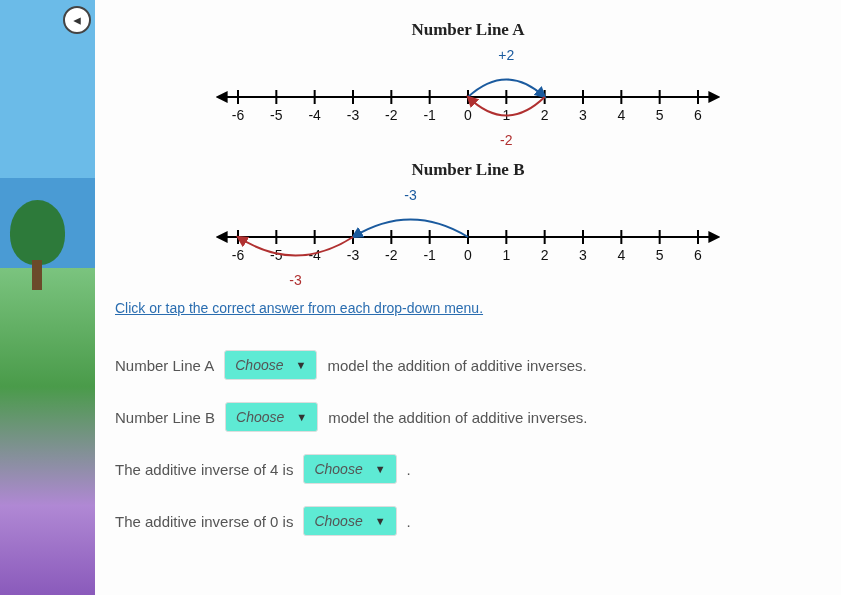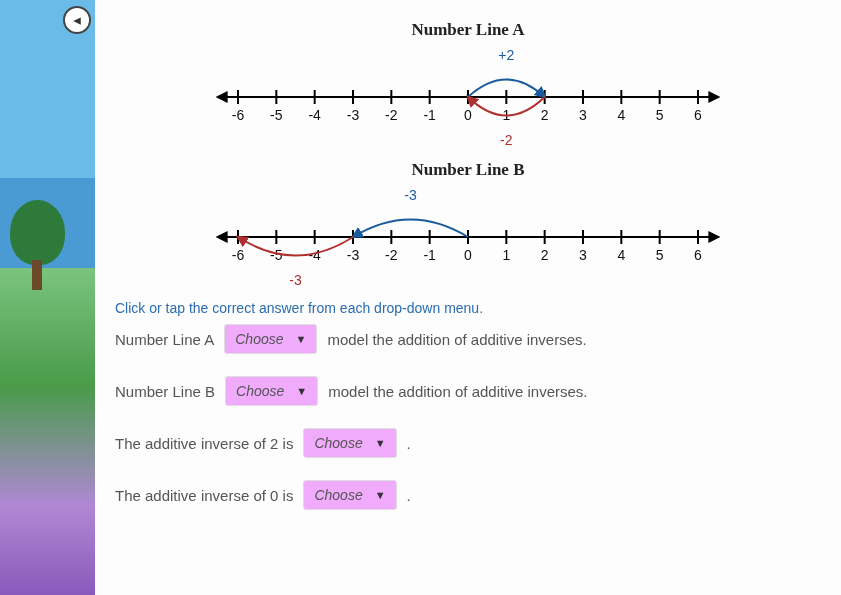--- a/index.html
+++ b/index.html
@@ -46,34 +46,34 @@
     text-align: center;
     font-family: Georgia, "Times New Roman", serif;
     font-weight: bold;
     font-size: 17px;
     color: #222;
     margin-bottom: 2px;
   }
   .nl-wrap { width: 520px; margin: 0 auto 8px auto; }
   .nl-svg { display: block; margin: 0 auto; }
   .instr1 { font-size: 15px; color: #444; margin: 6px 0 8px 0; }
-  .instr2 { font-size: 14px; color: #2a6db0; margin-bottom: 8px; }
+  .instr2 { font-size: 14px; color: #2a6db0; margin-bottom: 34px; text-decoration: underline; }
   .qrow {
     display: flex;
     align-items: center;
     gap: 10px;
     margin-bottom: 22px;
     font-size: 15px;
     color: #555;
   }
   .select {
     display: inline-flex;
     align-items: center;
     gap: 12px;
-    background: #f0abfc;
+    background: #5eead4;
     border: 1px solid #ddd;
     border-radius: 3px;
     padding: 6px 10px;
     font-size: 14px;
     font-style: italic;
     color: #555;
     cursor: pointer;
     min-width: 90px;
     justify-content: space-between;
   }
@@ -218,21 +218,21 @@
   <div class="qrow">
     <span>Number Line B</span>
     <span class="select">
       <span>Choose</span>
       <span class="chev">▼</span>
     </span>
     <span>model the addition of additive inverses.</span>
   </div>
 
   <div class="qrow">
-    <span>The additive inverse of 2 is</span>
+    <span>The additive inverse of 4 is</span>
     <span class="select">
       <span>Choose</span>
       <span class="chev">▼</span>
     </span>
     <span>.</span>
   </div>
 
   <div class="qrow">
     <span>The additive inverse of 0 is</span>
     <span class="select">

